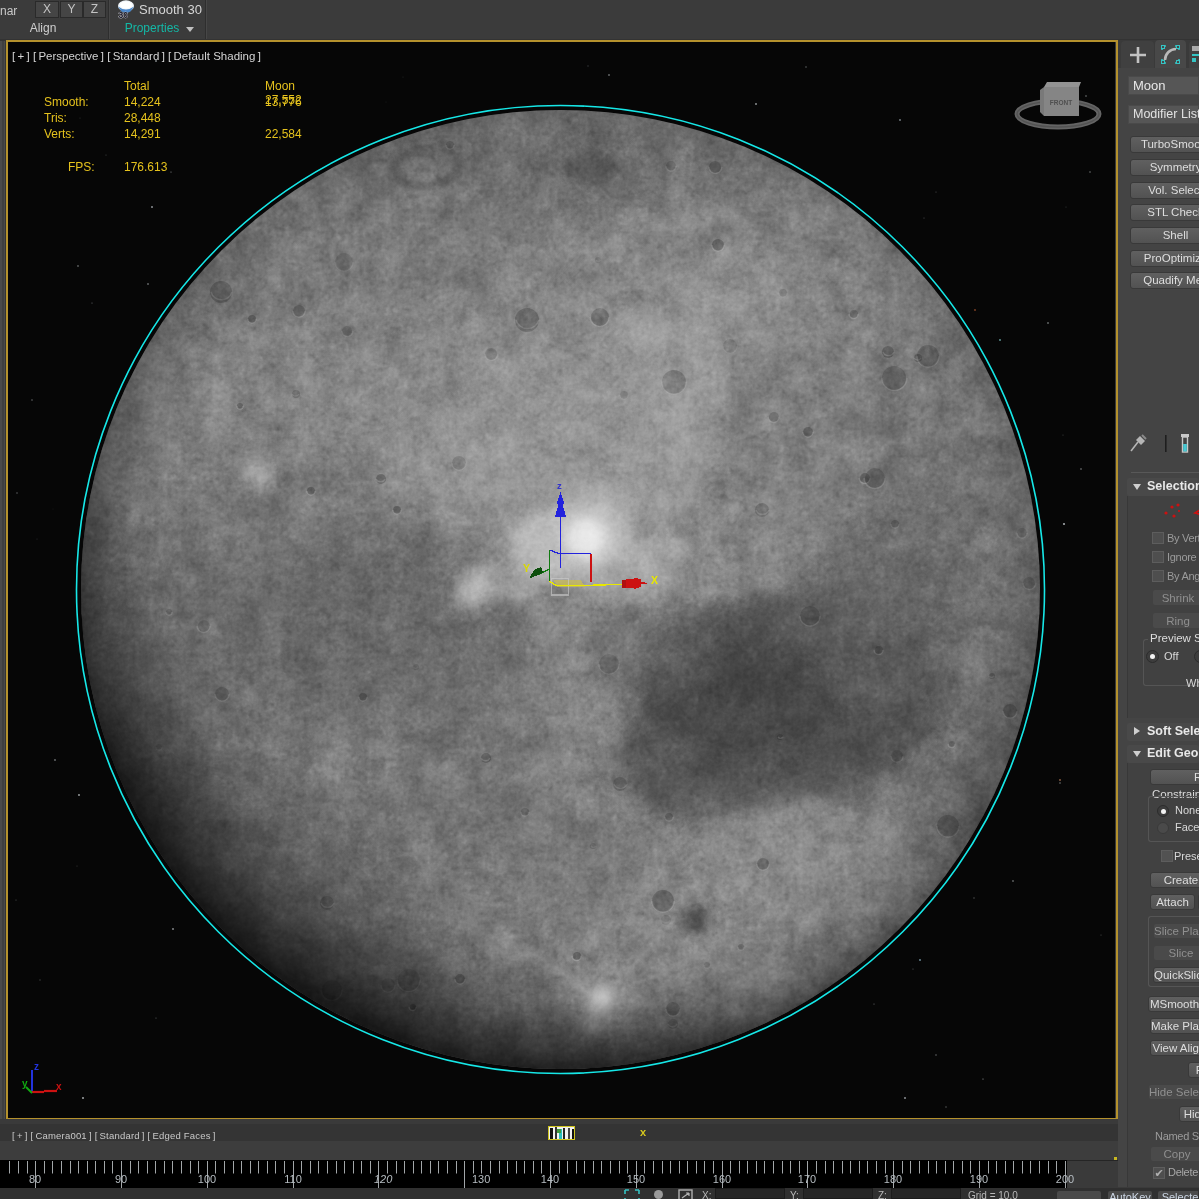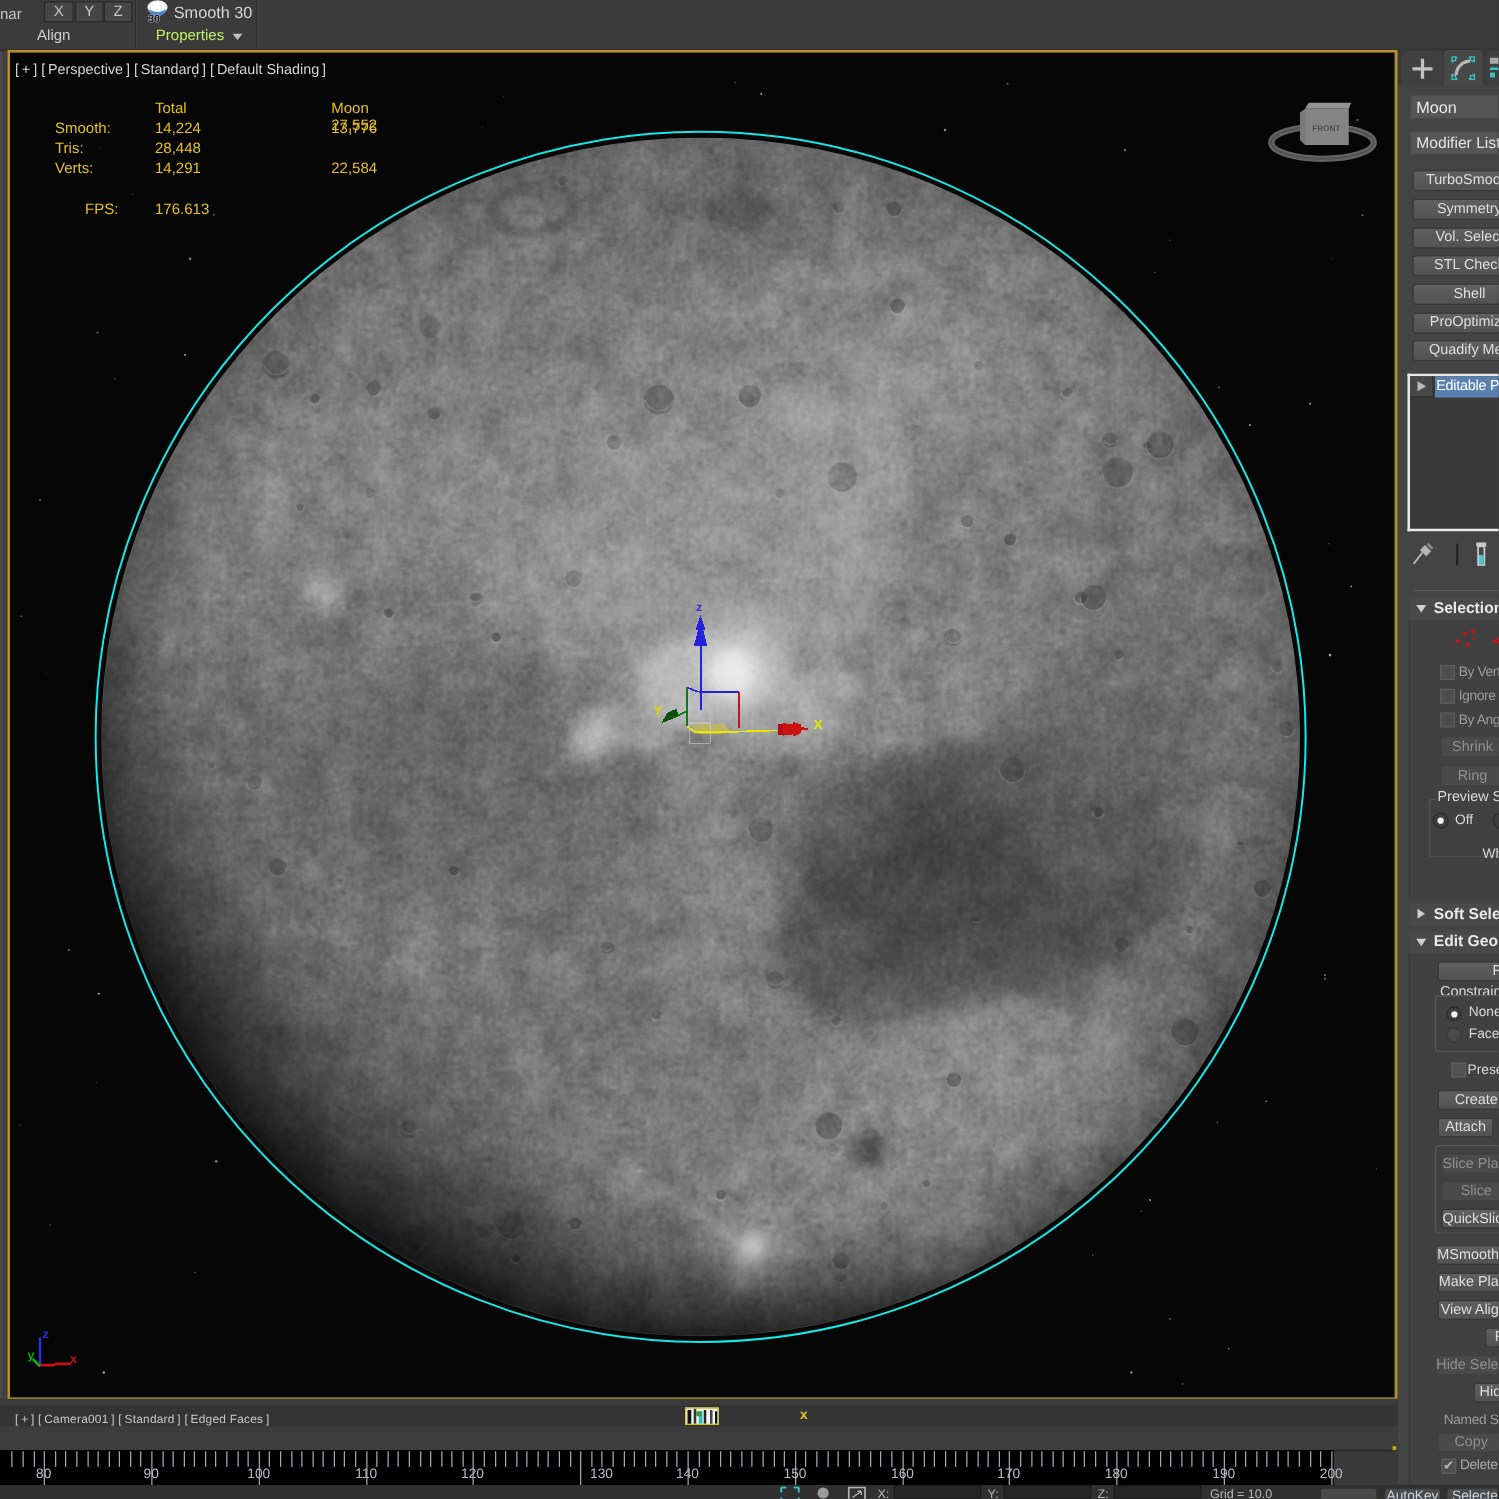--- a/index.html
+++ b/index.html
@@ -401,21 +401,21 @@
   <div class="abs" style="left:108px;top:0;width:1px;height:40px;background:#2e2e2e;"></div>
   <div class="abs" style="left:109px;top:0;width:1px;height:40px;background:#474747;"></div>
   <svg class="abs" style="left:117px;top:0;" width="18" height="19">
     <ellipse cx="9" cy="6" rx="8" ry="5.8" fill="#f2f6fa"></ellipse>
     <path d="M1 6.5 Q 9 12.5 17 6.5 L 13.5 11.5 Q 9 14 4.5 11.5 Z" fill="#4a86c8"></path>
     <ellipse cx="9" cy="5" rx="6" ry="3.4" fill="#ffffff"></ellipse>
     <text x="1.5" y="17.5" font-size="8.5" fill="#1a1a2e" font-weight="bold" font-family="Liberation Sans" stroke="#f0f0f0" stroke-width="0.5" paint-order="stroke">30</text>
   </svg>
   <div class="abs" style="left:139px;top:2px;font-size:13px;color:#d6d6d6;">Smooth 30</div>
   <div class="abs" style="left:0;top:21px;width:86px;text-align:center;font-size:12px;color:#cecece;">Align</div>
-  <div class="abs" style="left:112px;top:21px;width:80px;text-align:center;font-size:12px;color:#bef264;">Properties</div>
+  <div class="abs" style="left:112px;top:21px;width:80px;text-align:center;font-size:12px;color:#14b8a6;">Properties</div>
   <div class="abs" style="left:186px;top:27px;width:0;height:0;border-left:4px solid transparent;border-right:4px solid transparent;border-top:5px solid #c0c0c0;"></div>
   <div class="abs" style="left:205px;top:0;width:1px;height:40px;background:#2e2e2e;"></div>
   <div class="abs" style="left:206px;top:0;width:1px;height:40px;background:#474747;"></div>
   <div class="abs" style="left:0;top:39px;width:1199px;height:2px;background:#333;"></div>
 </div>
 
 <div class="abs" style="left:0;top:41px;width:6px;height:1078px;background:#4a4a4a;border-right:1px solid #333;">
   <div class="abs" style="left:2px;top:0;width:2px;height:1078px;background:#3f3f3f;"></div>
 </div>
 
@@ -479,26 +479,20 @@
   <div class="abs" style="left:10px;top:65px;width:71px;height:19px;background:#565656;border:1px solid #4a4a4a;color:#e2e2e2;font-size:12.5px;line-height:17px;padding-left:4px;">Modifier List</div>
 
   <div class="btn" style="left:12px;top:96px;width:91px;height:17px;">TurboSmooth</div>
   <div class="btn" style="left:12px;top:119px;width:91px;height:17px;">Symmetry</div>
   <div class="btn" style="left:12px;top:142px;width:91px;height:17px;">Vol. Select</div>
   <div class="btn" style="left:12px;top:164px;width:91px;height:17px;">STL Check</div>
   <div class="btn" style="left:12px;top:187px;width:91px;height:17px;">Shell</div>
   <div class="btn" style="left:12px;top:210px;width:91px;height:17px;">ProOptimize</div>
   <div class="btn" style="left:12px;top:232px;width:91px;height:17px;">Quadify Mes</div>
 
-  <div class="abs" style="left:8px;top:259px;width:73px;height:126px;background:#3a3a3a;border:2px solid #e9e9e9;border-right:none;">
-    <div class="abs" style="left:0;top:0;width:19px;height:17px;background:#474747;border-right:1px solid #2f2f2f;border-bottom:1px solid #2f2f2f;">
-      <div class="abs" style="left:6px;top:4px;width:0;height:0;border-top:4.5px solid transparent;border-bottom:4.5px solid transparent;border-left:7px solid #b9b9b9;"></div>
-    </div>
-    <div class="abs" style="left:20px;top:0;width:53px;height:17px;background:#5a80ad;color:#fff;font-size:11.5px;line-height:16px;padding-left:1px;letter-spacing:-0.2px;">Editable P</div>
-  </div>
 
   <svg class="abs" style="left:10px;top:393px;" width="71px" height="22">
     <g transform="translate(2,1)">
           <path d="M10 2 L15 7 L11 11 L6 6 Z" fill="#b5b5b5"></path>
           <path d="M8 8 L1 17" stroke="#b5b5b5" stroke-width="1.6"></path>
           <path d="M12 1 L16 5" stroke="#8a8a8a" stroke-width="2"></path>
         </g>
     <rect x="37" y="2" width="1.6" height="17" fill="#1e1e1e"></rect>
     <g transform="translate(51,1)">
           <rect x="2" y="0" width="8" height="3" fill="#c9c9c9"></rect>
@@ -724,21 +718,21 @@
         <rect x="1039" y="0" width="1" height="12.5" fill="#a2a6a9"></rect>
         <rect x="1048" y="0" width="1" height="12.5" fill="#a2a6a9"></rect>
         <rect x="1056" y="0" width="1" height="12.5" fill="#a2a6a9"></rect>
         <rect x="1065" y="0" width="1" height="27" fill="#a2a6a9"></rect>
       </svg>
   <div class="abs" style="left:0;top:0;width:1067px;height:27px;font-size:11px;color:#b6bdc2;">
         <div style="position:absolute;left:15px;top:13px;width:40px;text-align:center;">80</div>
         <div style="position:absolute;left:101px;top:13px;width:40px;text-align:center;">90</div>
         <div style="position:absolute;left:187px;top:13px;width:40px;text-align:center;">100</div>
         <div style="position:absolute;left:273px;top:13px;width:40px;text-align:center;">110</div>
-        <div style="position:absolute;left:358px;top:13px;width:40px;text-align:center;">120</div>
+        <div style="position:absolute;left:374px;top:13px;width:40px;text-align:left;font-style:italic;">120</div>
         <div style="position:absolute;left:472px;top:13px;width:40px;text-align:left;">130</div>
         <div style="position:absolute;left:530px;top:13px;width:40px;text-align:center;">140</div>
         <div style="position:absolute;left:616px;top:13px;width:40px;text-align:center;">150</div>
         <div style="position:absolute;left:702px;top:13px;width:40px;text-align:center;">160</div>
         <div style="position:absolute;left:787px;top:13px;width:40px;text-align:center;">170</div>
         <div style="position:absolute;left:873px;top:13px;width:40px;text-align:center;">180</div>
         <div style="position:absolute;left:959px;top:13px;width:40px;text-align:center;">190</div>
         <div style="position:absolute;left:1045px;top:13px;width:40px;text-align:center;">200</div>
       </div>
 </div>

